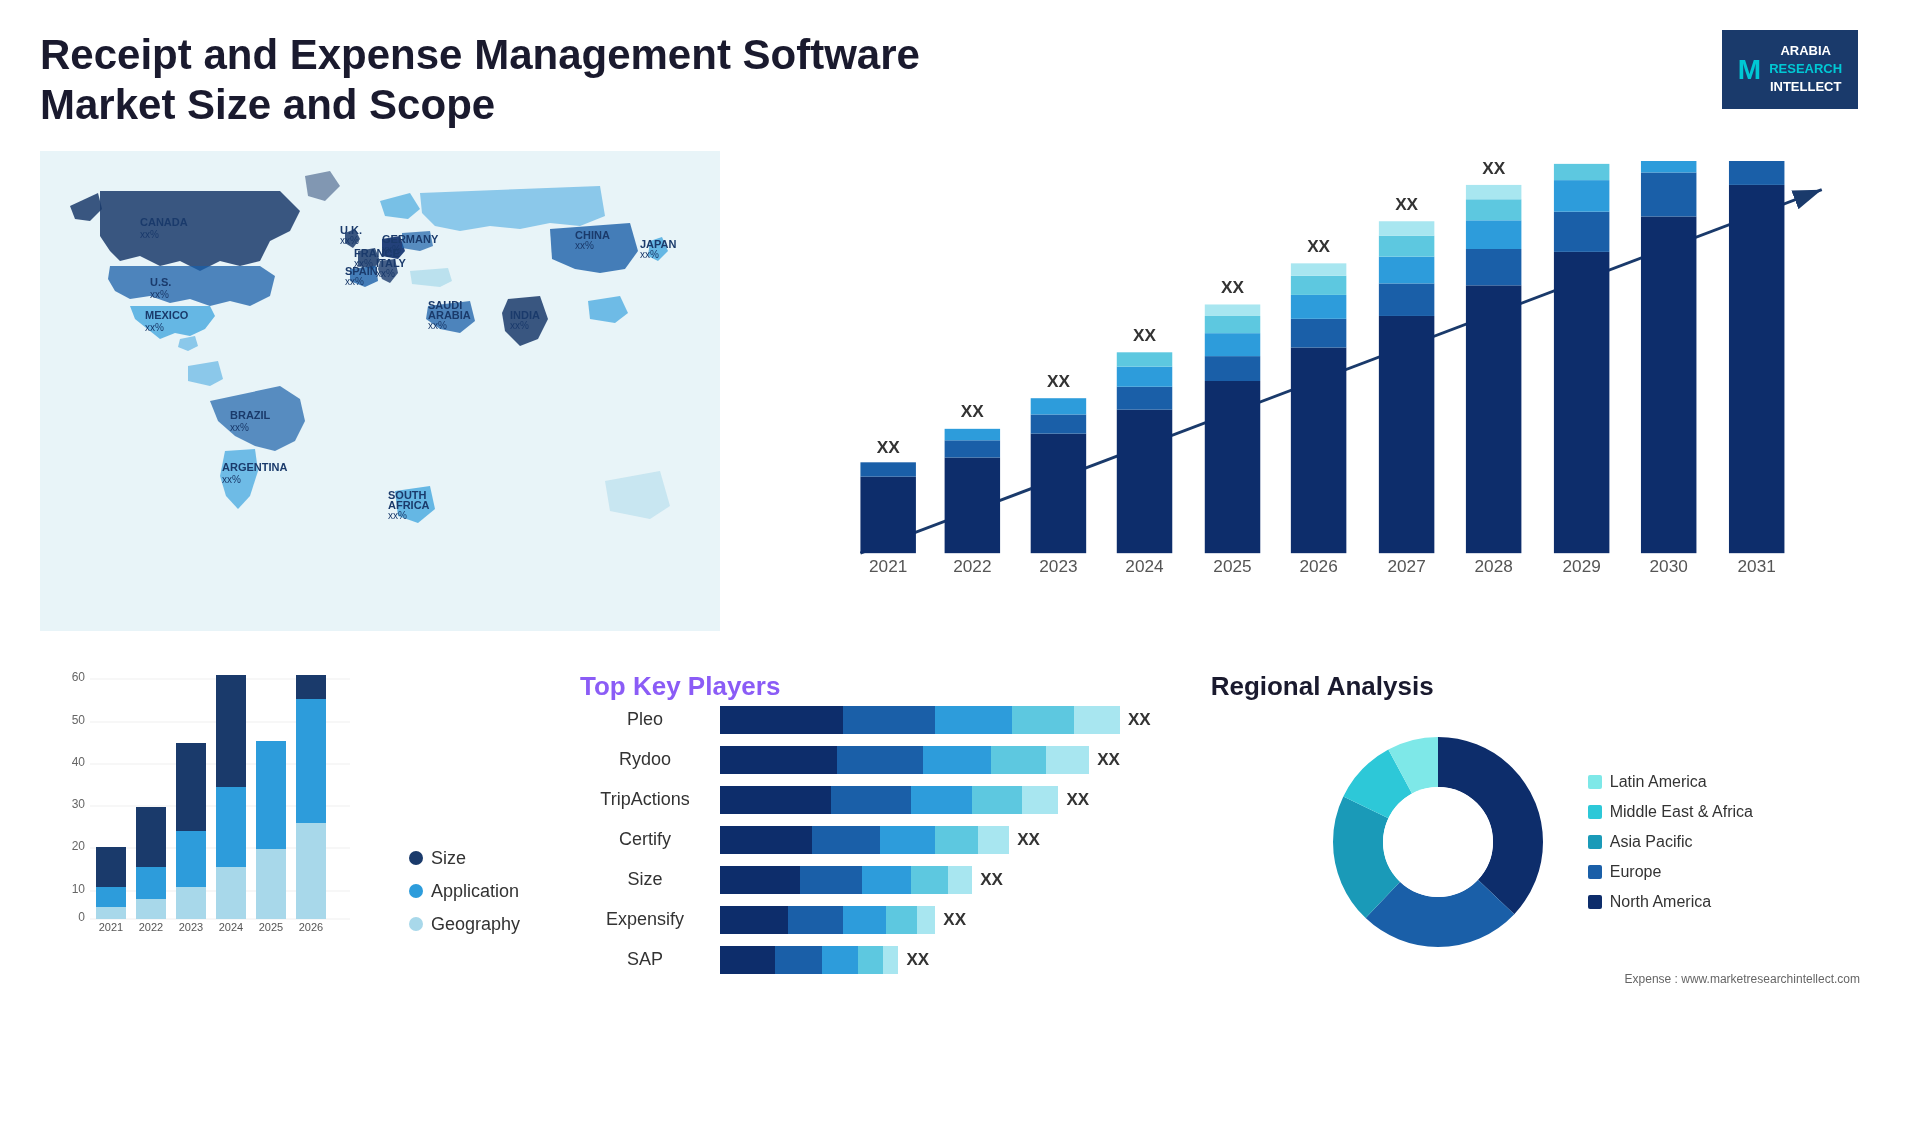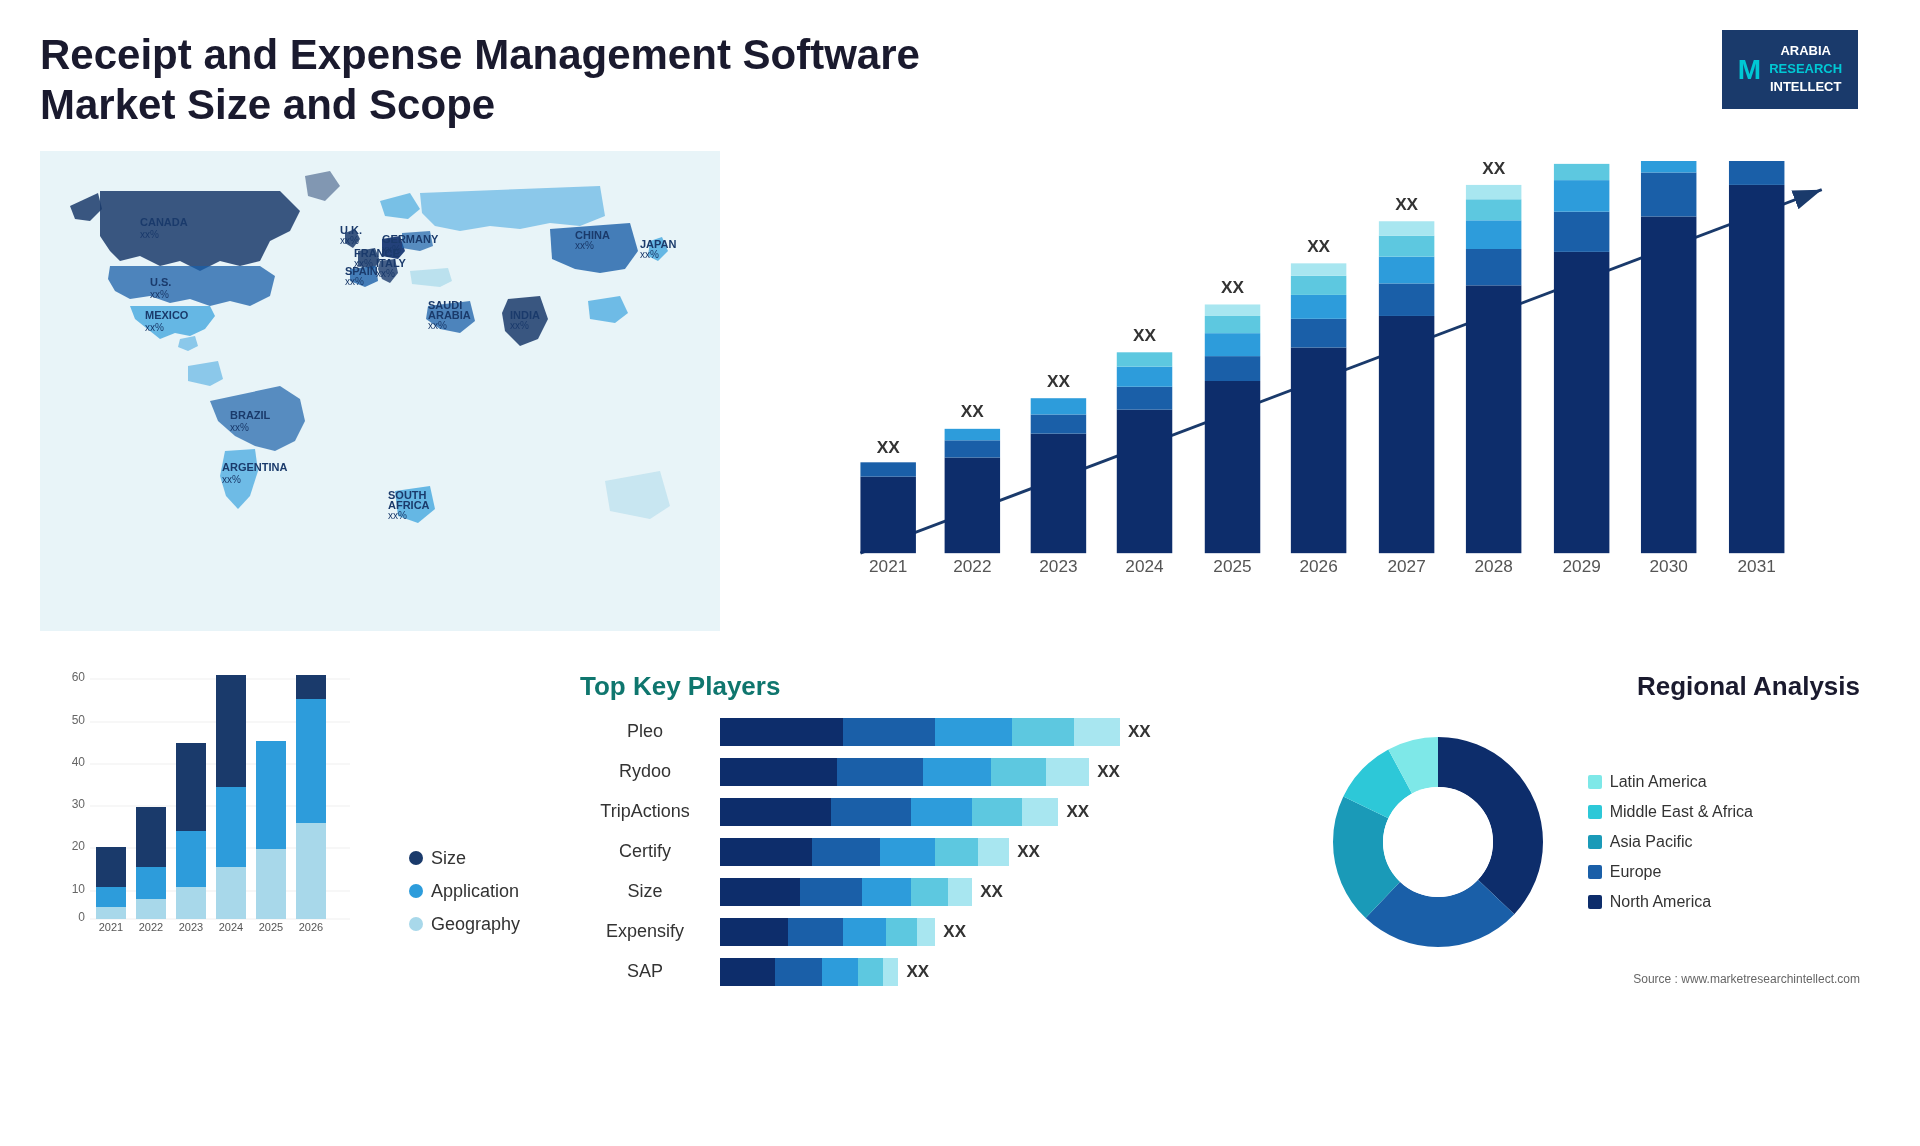--- a/index.html
+++ b/index.html
@@ -128,22 +128,22 @@
     }
 
     
     .players-panel {
       flex: 0 0 580px;
       padding: 10px 20px;
     }
     .players-panel h3 {
       font-size: 26px;
       font-weight: 700;
-      color: #0f766e;
-      margin-bottom: 16px;
+      color: #8b5cf6;
+      margin-bottom: 4px;
     }
     .player-row {
       display: flex;
       align-items: center;
       margin-bottom: 12px;
       gap: 10px;
     }
     .player-name {
       width: 130px;
       font-size: 18px;
@@ -175,21 +175,21 @@
     
     .regional-panel {
       flex: 1;
       padding: 10px 20px;
     }
     .regional-panel h3 {
       font-size: 26px;
       font-weight: 700;
       color: #1a1a2e;
       margin-bottom: 20px;
-      text-align: right;
+      text-align: left;
     }
     .regional-content {
       display: flex;
       align-items: center;
       justify-content: center;
       gap: 30px;
     }
     .donut-area {
       width: 240px;
       height: 240px;
@@ -649,16 +649,16 @@
           <div class="regional-legend-item">
             <div class="regional-dot" style="background:#1a5fa8;"></div>
             <span>Europe</span>
           </div>
           <div class="regional-legend-item">
             <div class="regional-dot" style="background:#0d2d6b;"></div>
             <span>North America</span>
           </div>
         </div>
       </div>
-      <div class="source-text">Source : www.marketresearchintellect.com</div>
+      <div class="source-text">Expense : www.marketresearchintellect.com</div>
     </div>
   </div>
 </div>
 
 </body></html>

